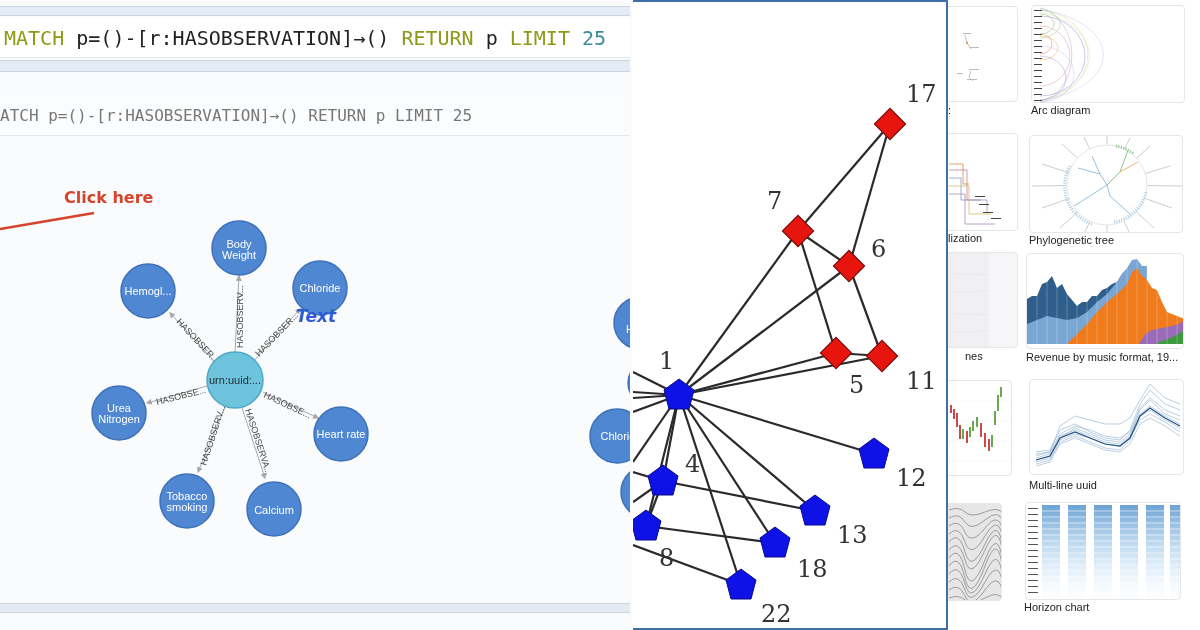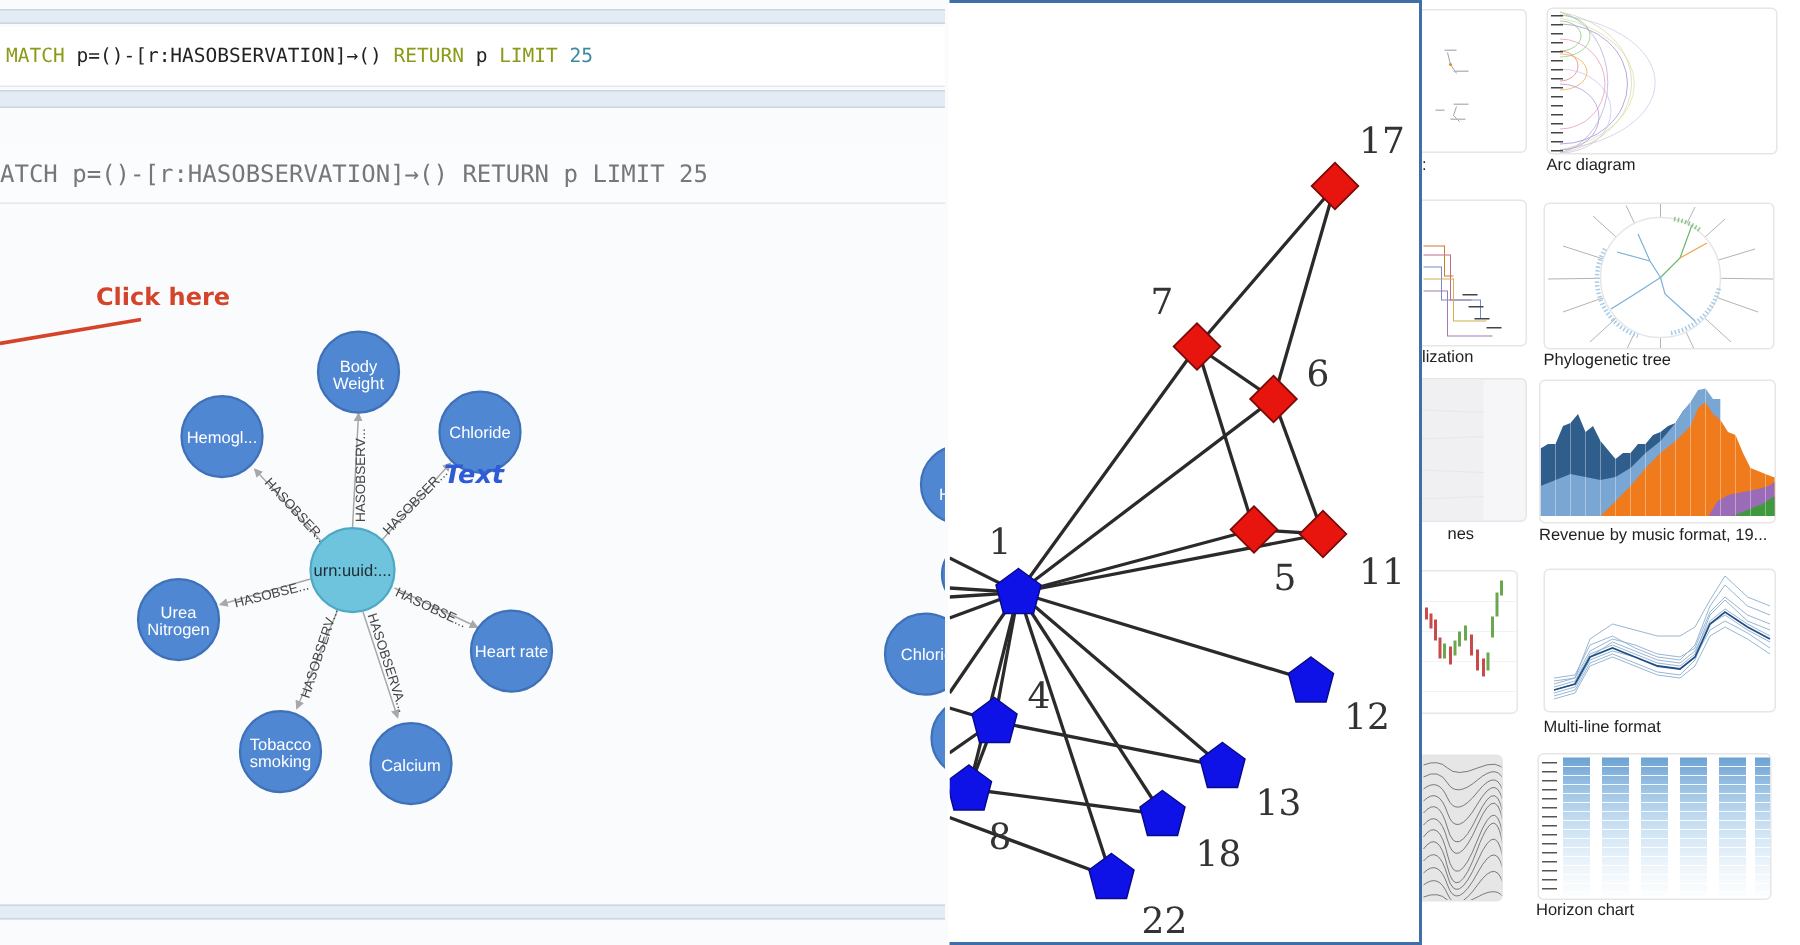--- a/index.html
+++ b/index.html
@@ -3,21 +3,21 @@
 <meta charset="utf-8">
 <style>
   * { box-sizing: border-box; margin: 0; padding: 0; }
   html, body { width: 1200px; height: 630px; overflow: hidden; background: #ffffff; }
   body { position: relative; font-family: "Liberation Sans", sans-serif; }
 
   
   #neo4j { position: absolute; left: 0; top: 0; width: 632px; height: 630px; background: #f9fbfd; overflow: hidden; }
   .strip { position: absolute; left: 0; width: 630px; background: #e3ebf4; border-top: 1px solid #ccd5df; border-bottom: 1px solid #ccd5df; }
   .cmd-bar { position: absolute; left: 0; width: 630px; background: #ffffff; border-bottom: 1px solid #e2e8ee; font-family: "DejaVu Sans Mono", monospace; display: flex; align-items: center; white-space: pre; }
-  #editor { top: 18px; height: 40px; font-size: 13px; padding-left: 4px; color: #222; }
+  #editor { top: 18px; height: 40px; font-size: 20px; padding-left: 4px; color: #222; }
   #frame-header { top: 96px; height: 40px; font-size: 16px; padding-left: 0; color: #777; background: #fbfcfd; }
   .kw { color: #8c9a17; }
   .num { color: #3c8b9e; }
   #graph-area { position: absolute; left: 0; top: 137px; width: 630px; height: 602px; background: #f9fbfd; }
   #bottom-strip { top: 603px; height: 10px; }
 
   #graph-svg { position: absolute; left: 0; top: 0; }
   .node-label { font-family: "Liberation Sans", sans-serif; fill: #ffffff; font-size: 11px; text-anchor: middle; }
   .rel-label { font-family: "Liberation Sans", sans-serif; fill: #444; font-size: 9px; }
   .annot { font-family: "DejaVu Sans", sans-serif; font-weight: bold; fill: #d6432b; font-size: 16px; }
@@ -420,21 +420,21 @@
         <path d="M6 76 L20 72 L30 46 L45 36 L60 40 L75 44 L90 44 L100 38 L110 20 L120 4 L135 18 L150 24"></path>
         <path d="M6 82 L20 78 L30 60 L45 54 L60 58 L75 64 L90 66 L100 58 L110 40 L120 34 L135 42 L150 52"></path>
         <path d="M6 74 L20 72 L30 54 L45 46 L60 50 L75 56 L90 58 L100 52 L110 28 L120 18 L135 30 L150 36"></path>
         <path d="M6 86 L20 82 L30 64 L45 58 L60 64 L75 70 L90 72 L100 64 L110 44 L120 38 L135 46 L150 56"></path>
       </g>
       <g fill="none" stroke="#1f4f86" stroke-width="1.2">
         <path d="M6 80 L20 76 L30 58 L45 52 L60 58 L75 64 L90 66 L100 58 L110 36 L120 28 L135 38 L150 46"></path>
       </g>
     </svg>
   </div>
-  <div class="card-title" style="left:81px;top:479px;">Multi-line format</div>
+  <div class="card-title" style="left:81px;top:479px;">Multi-line uuid</div>
 
   <div class="card" style="left:77px;top:502px;width:156px;height:98px;">
     <svg width="156" height="98">
       <defs>
         <linearGradient id="hz" x1="0" y1="0" x2="0" y2="1">
           <stop offset="0" stop-color="#3b83c4" stop-opacity="0.75"></stop>
           <stop offset="0.6" stop-color="#8dbfe6" stop-opacity="0.35"></stop>
           <stop offset="1" stop-color="#d8e9f7" stop-opacity="0.1"></stop>
         </linearGradient>
       </defs>

